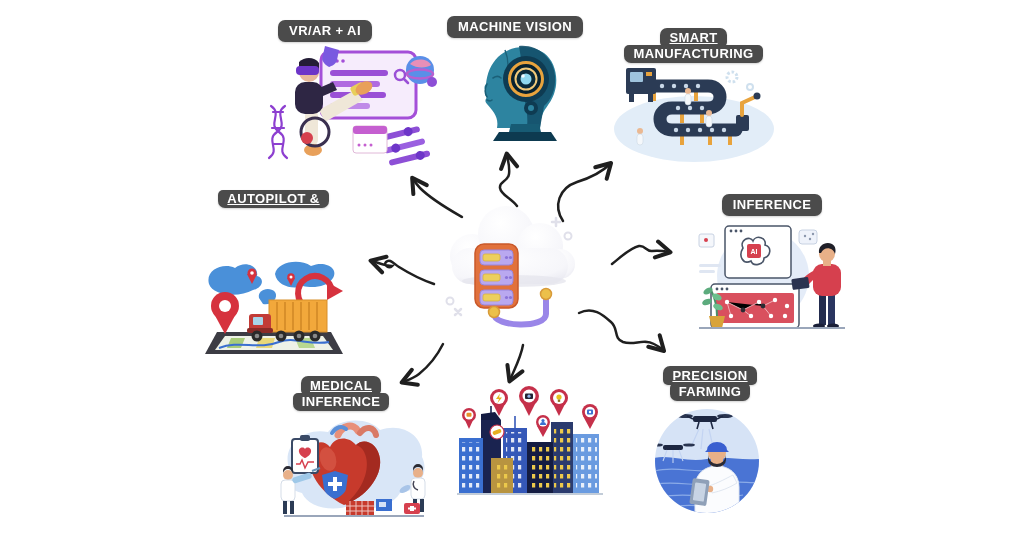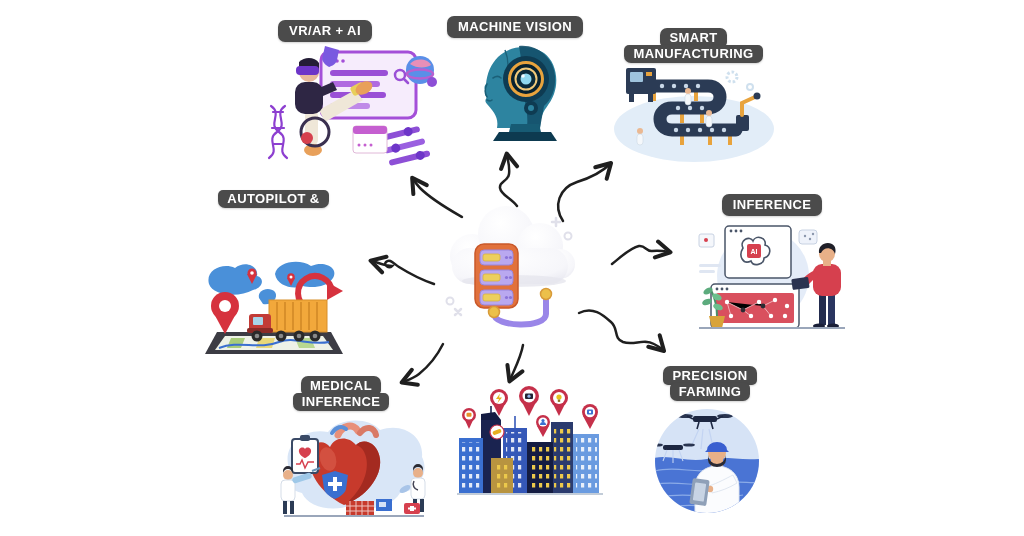--- a/index.html
+++ b/index.html
@@ -5,21 +5,21 @@
   html,body{margin:0;padding:0;background:#fff;}
   .stage{position:relative;width:1024px;height:536px;background:#ffffff;overflow:hidden;
          font-family:"Liberation Sans",sans-serif;}
   .arrows{position:absolute;left:0;top:0;z-index:1;pointer-events:none;}
   .node{position:absolute;display:flex;flex-direction:column;align-items:center;z-index:2;}
   .badge{display:flex;flex-direction:column;align-items:center;margin-bottom:2px;}
   .badge span{background:#4b4b4b;color:#ffffff;font-weight:700;font-size:13px;
               letter-spacing:.4px;padding:4px 11px;border-radius:7px;line-height:1.05;
               white-space:nowrap;box-shadow:0 1px 2px rgba(0,0,0,.18);}
   .badge.stacked span{padding:3px 9px;}
-  .badge.stacked span:first-child{border-radius:7px 7px 5px 5px;padding-bottom:2px;}
+  .badge.stacked span:first-child{border-radius:7px 7px 5px 5px;padding-bottom:2px;text-decoration:underline;}
   .badge.stacked span:last-child{margin-top:-2px;border-radius:5px 5px 7px 7px;padding-top:2px;}
   .illus{display:block;}
 </style>
 </head>
 <body>
 
 <div class="stage">
 
   <svg class="arrows" width="1024" height="536" viewBox="0 0 1024 536">
     <defs>

